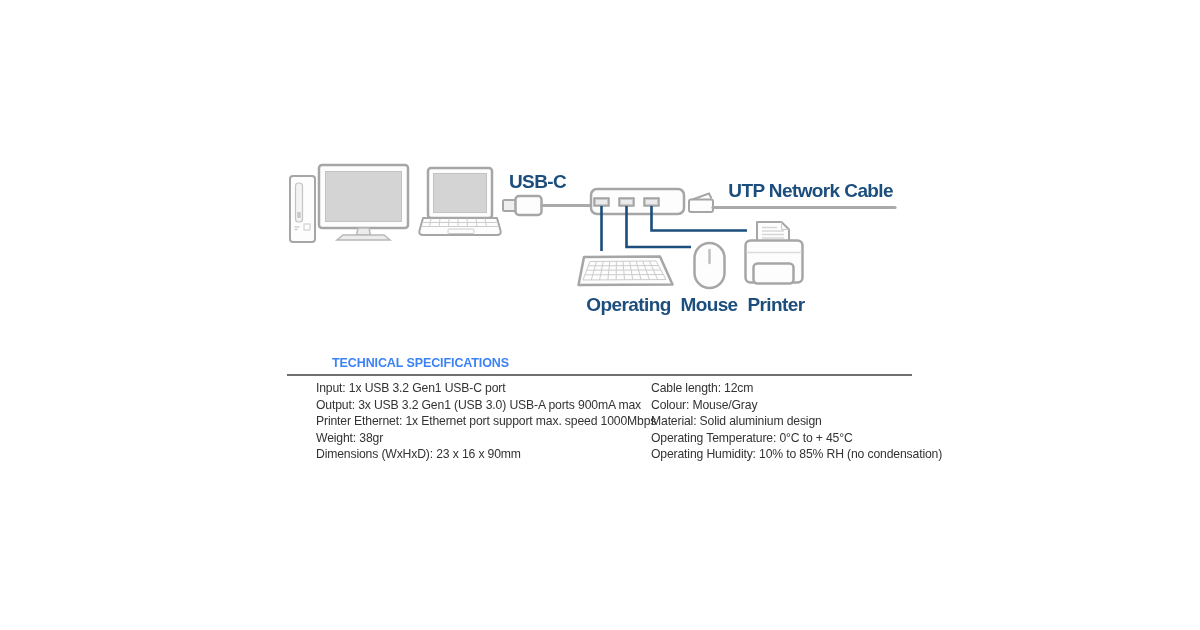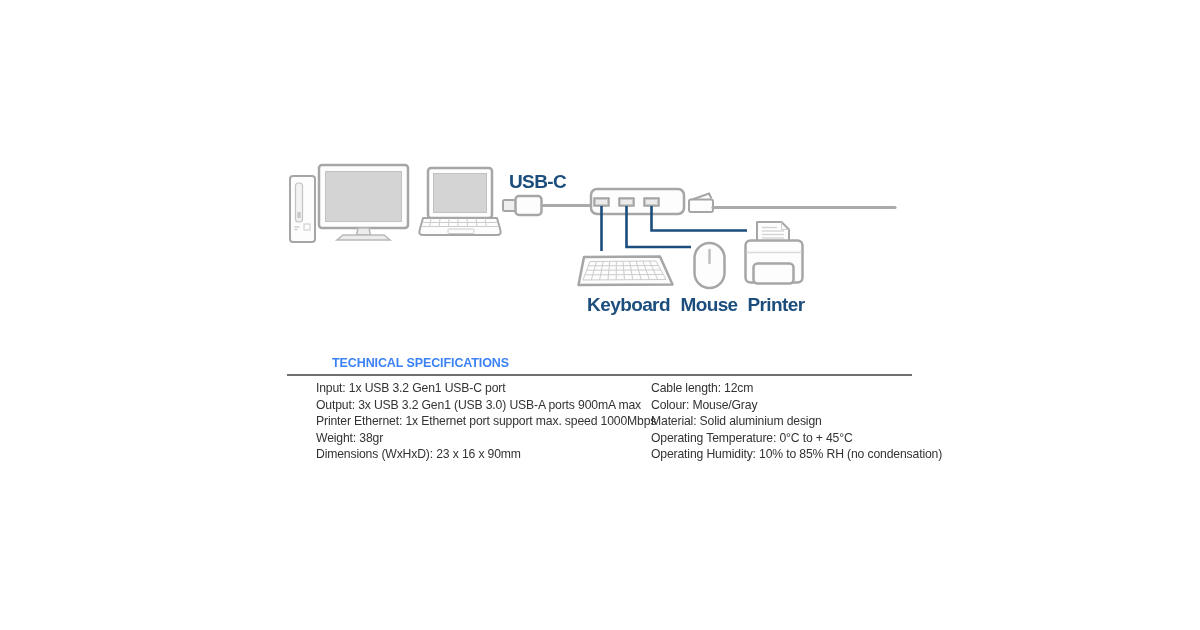--- a/index.html
+++ b/index.html
@@ -148,21 +148,22 @@
       <line x1="762" y1="231" x2="784" y2="231" stroke="#d4d4d4" stroke-width="1.4"></line>
       <line x1="762" y1="234.5" x2="784" y2="234.5" stroke="#d4d4d4" stroke-width="1.4"></line>
       <line x1="762" y1="238" x2="784" y2="238" stroke="#d4d4d4" stroke-width="1.4"></line>
       <rect class="outline" x="745.5" y="240.5" width="57" height="42" rx="5"></rect>
       <line x1="746.5" y1="252.5" x2="801.5" y2="252.5" stroke="#dcdcdc" stroke-width="1.4"></line>
       <rect class="outline" x="753.5" y="263.5" width="40" height="20" rx="4"></rect>
     </g>
   </svg>
 
   <div class="lbl lbl-usbc">USB-C</div>
-  <div class="lbl lbl-keyboard">Keyboard</div>
+  <div class="lbl lbl-utp">UTP Network Cable</div>
+  <div class="lbl lbl-keyboard">Operating</div>
   <div class="lbl lbl-mouse">Mouse</div>
   <div class="lbl lbl-printer">Printer</div>
 
   <div>
     <div class="specs-title">TECHNICAL SPECIFICATIONS</div>
     <div class="specs-rule"></div>
     <div class="specs-col specs-col-left">
       <div class="spec-row">Input: 1x USB 3.2 Gen1 USB-C port</div>
       <div class="spec-row">Output: 3x USB 3.2 Gen1 (USB 3.0) USB-A ports 900mA max</div>
       <div class="spec-row">Printer Ethernet: 1x Ethernet port support max. speed 1000Mbps</div>

